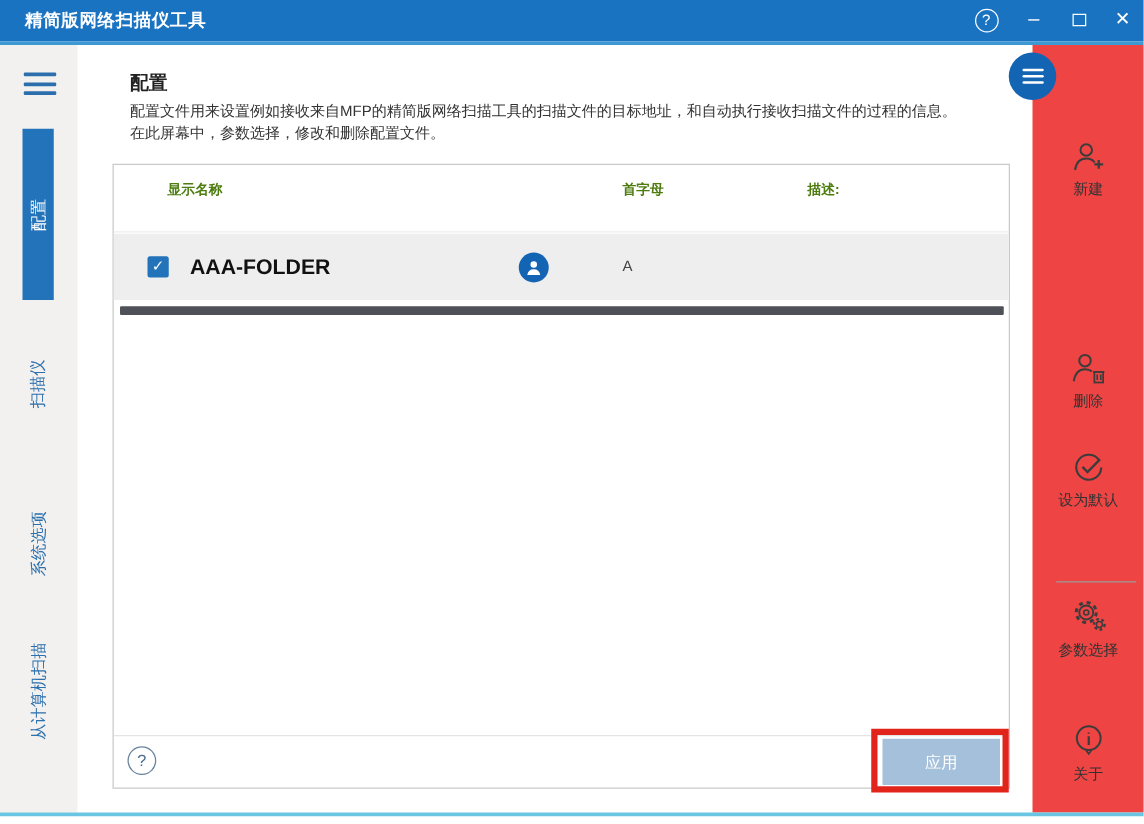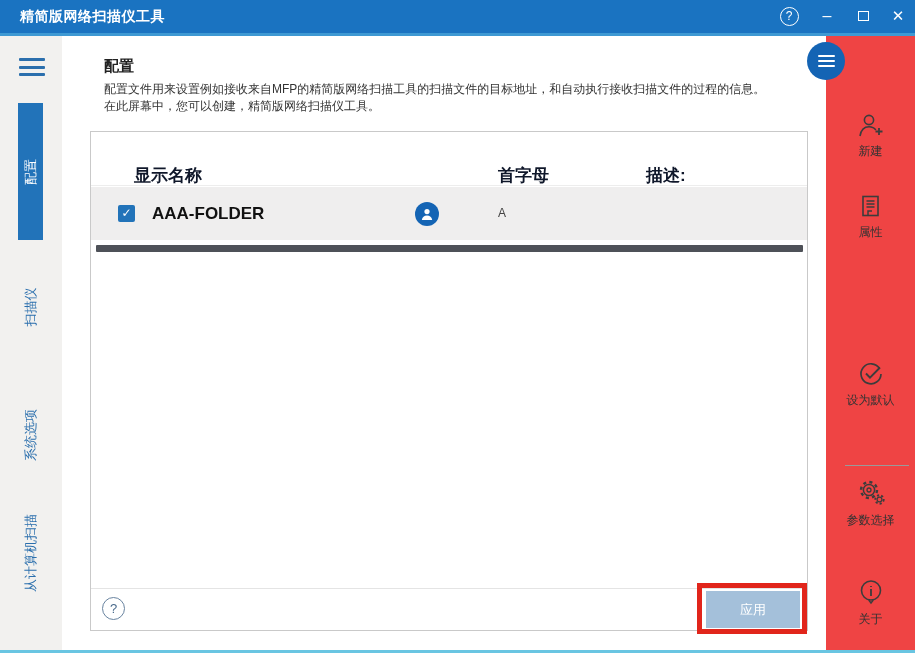--- a/index.html
+++ b/index.html
@@ -36,21 +36,21 @@
   .vtab-system  { top:344px; height:110px; }
   .vtab-scanpc  { top:452px; height:130px; }
 
   
   .page-title { position:absolute; left:104px; top:57px; font-size:15px; font-weight:700; color:#222; }
   .page-desc { position:absolute; left:104px; top:81px; font-size:12px; color:#333; line-height:17px; }
 
   
   .panel { position:absolute; left:90px; top:131px; width:718px; height:500px;
            background:#fff; border:1px solid #c9c9c9; }
-  .th { position:absolute; top:32px; font-size:17px; font-weight:700; color:#0f172a; }
+  .th { position:absolute; top:12px; font-size:11px; font-weight:700; color:#4d7c0f; }
   .th-name { left:43px; } .th-initial { left:407px; } .th-desc { left:555px; }
   .hdr-line { position:absolute; left:0; top:53px; width:100%; height:1px; background:#ededed; }
   .prow { position:absolute; left:0; top:55px; width:100%; height:53px; background:#efeeee; cursor:pointer; }
   .chk { position:absolute; left:27px; top:18px; width:17px; height:17px; background:#2273b9;
          border-radius:2px; color:#fff; font-size:12px; line-height:17px; text-align:center; cursor:pointer; }
   .row-name { position:absolute; left:61px; top:0; height:53px; line-height:53px;
               font-size:17px; font-weight:700; color:#111; }
   .row-badge { position:absolute; left:324px; top:15px; width:24px; height:24px; border-radius:50%;
                background:#1464b4; display:flex; align-items:center; justify-content:center; }
   .row-initial { position:absolute; left:407px; top:0; height:53px; line-height:53px; font-size:12px; color:#444; }
@@ -113,21 +113,21 @@
       <span class="vtab-label">系统选项</span>
     </div>
     <div class="vtab vtab-scanpc">
       <span class="vtab-label">从计算机扫描</span>
     </div>
   </div>
 
   <div class="page-title">配置</div>
   <div class="page-desc">
     <div>配置文件用来设置例如接收来自MFP的精简版网络扫描工具的扫描文件的目标地址，和自动执行接收扫描文件的过程的信息。</div>
-    <div>在此屏幕中，您可以创建，精简版网络扫描仪工具。</div>
+    <div>在此屏幕中，参数选择，修改和删除配置文件。</div>
   </div>
 
   <div class="panel">
     <span class="th th-name">显示名称</span>
     <span class="th th-initial">首字母</span>
     <span class="th th-desc">描述:</span>
     <div class="hdr-line"></div>
 
     <div class="prow">
       <span class="chk">✓</span>
@@ -161,29 +161,30 @@
 
     <div class="rail-item ri-new">
       <svg width="30" height="28" viewBox="0 0 30 28">
         <circle cx="13" cy="8" r="4.6" fill="none" stroke="#3c3c3c" stroke-width="1.6"></circle>
         <path d="M4 24 Q5.5 14.8 13 14.8 Q17.5 14.8 19.8 18" fill="none" stroke="#3c3c3c" stroke-width="1.6"></path>
         <path d="M23 16 v7 M19.5 19.5 h7" stroke="#3c3c3c" stroke-width="1.8" fill="none"></path>
       </svg>
       <div class="rail-label">新建</div>
     </div>
 
-    <div class="rail-item ri-props">
-      <svg width="28" height="28" viewBox="0 0 28 28">
-        <rect x="6" y="3.5" width="15" height="19" fill="none" stroke="#3c3c3c" stroke-width="1.6"></rect>
-        <path d="M9.5 8 h8 M9.5 11 h8 M9.5 14 h8" stroke="#3c3c3c" stroke-width="1.3" fill="none"></path>
-        <path d="M11 22.5 v-4.5 h4" stroke="#3c3c3c" stroke-width="1.5" fill="none"></path>
-      </svg>
-      <div class="rail-label">属性</div>
-    </div>
-
+
+    <div class="rail-item ri-del">
+      <svg width="30" height="30" viewBox="0 0 30 30">
+        <circle cx="12" cy="8.5" r="4.6" fill="none" stroke="#3c3c3c" stroke-width="1.6"></circle>
+        <path d="M3 25 Q4.5 15.3 12 15.3 Q15.5 15.3 17.5 17.2" fill="none" stroke="#3c3c3c" stroke-width="1.6"></path>
+        <rect x="19.5" y="17.5" width="7" height="8.5" fill="none" stroke="#3c3c3c" stroke-width="1.4"></rect>
+        <path d="M18.5 17.5 h9 M21.8 19.5 v4.5 M24.6 19.5 v4.5" stroke="#3c3c3c" stroke-width="1.3" fill="none"></path>
+      </svg>
+      <div class="rail-label">删除</div>
+    </div>
 
     <div class="rail-item ri-default">
       <svg width="30" height="30" viewBox="0 0 30 30">
         <path d="M23.5 9.5 A10 10 0 1 0 25 15" fill="none" stroke="#3c3c3c" stroke-width="1.7"></path>
         <path d="M10 14.5 l4 4.2 L24 8.5" fill="none" stroke="#3c3c3c" stroke-width="1.9"></path>
       </svg>
       <div class="rail-label">设为默认</div>
     </div>
 
     <div class="rail-sep"></div>

